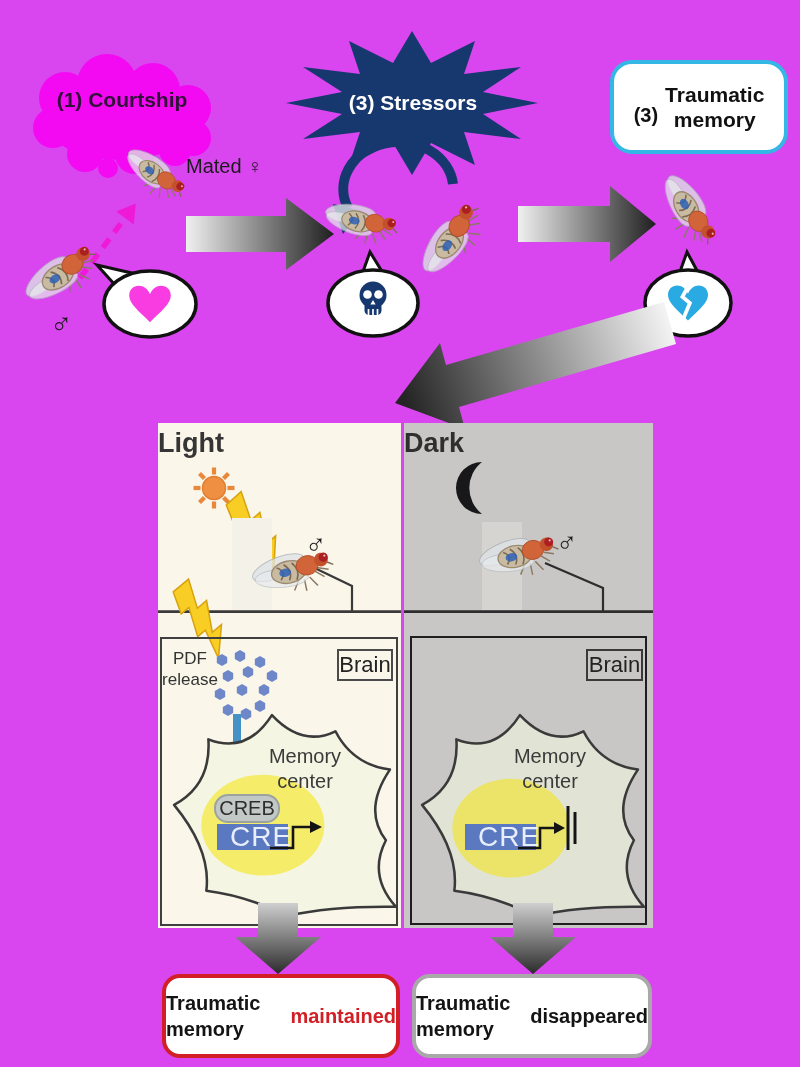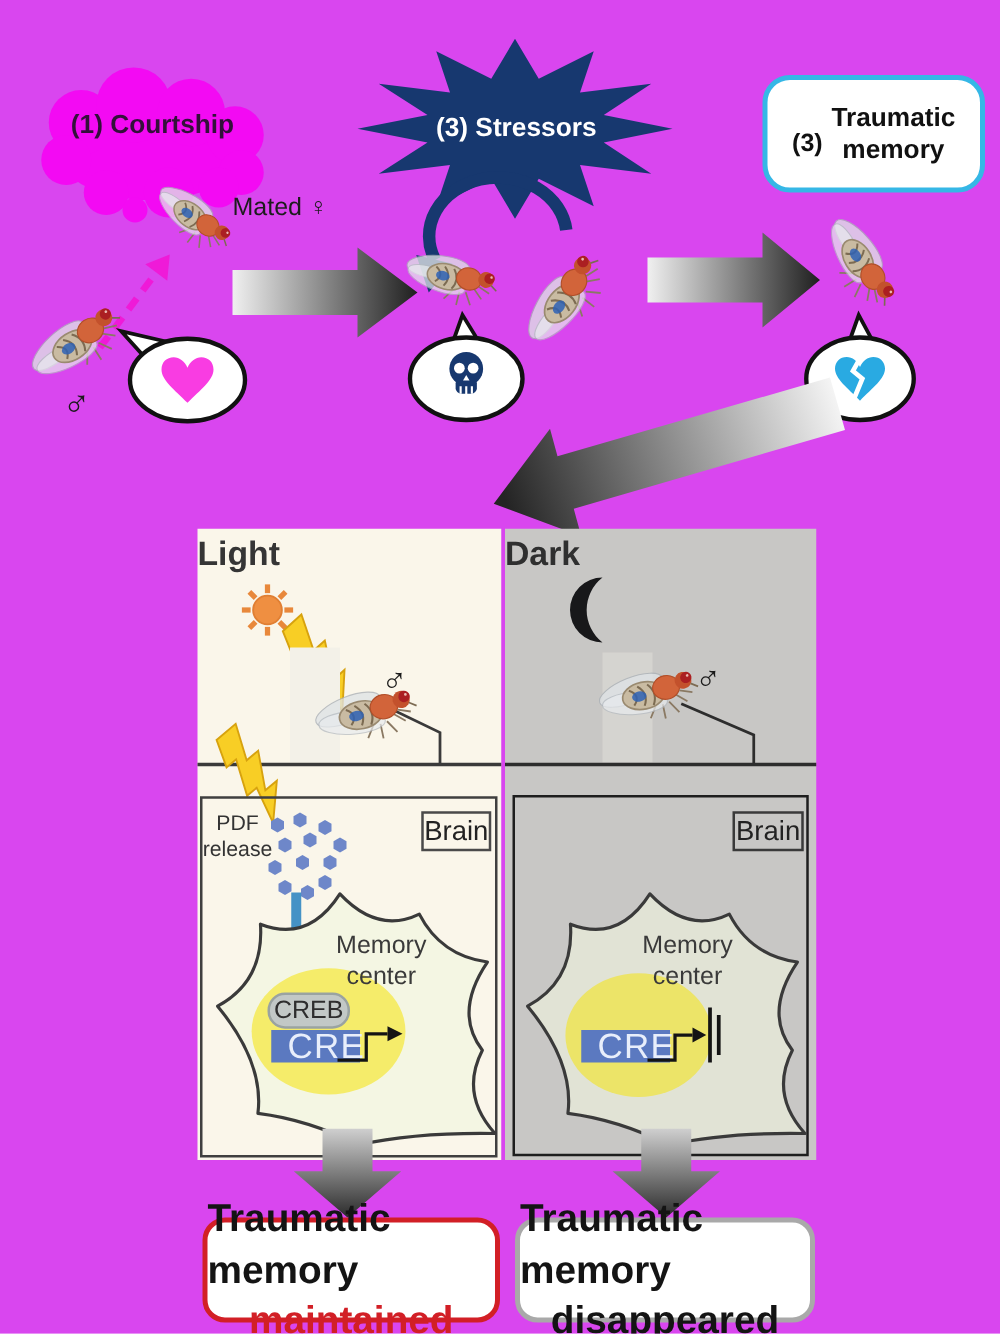--- a/index.html
+++ b/index.html
@@ -4,22 +4,22 @@
 <style>
   html,body{margin:0;padding:0;background:#fff;}
   #canvas{position:relative;width:800px;height:1067px;background:#d946ef;
           font-family:"Liberation Sans",sans-serif;overflow:hidden;}
   .abs{position:absolute;}
   .lbl{position:absolute;color:#1c1c1c;}
   .bold{font-weight:bold;}
   .ctr{text-align:center;}
   .panel-title{font-size:27px;font-weight:bold;color:#353535;}
   .outcome-box{position:absolute;background:#fff;border-radius:18px;display:flex;
-               flex-direction:column;align-items:center;justify-content:center;
-               font-weight:bold;font-size:31px;line-height:1.32;color:#141414;}
+               flex-direction:row;align-items:center;justify-content:center;
+               font-weight:bold;font-size:20px;line-height:1.32;color:#141414;}
   .brain-box{position:absolute;border:2.5px solid #3f3f3f;}
   .brain-tag{position:absolute;border:2px solid #4a4a4a;display:flex;align-items:center;
              justify-content:center;font-size:22px;color:#222;}
   .cre-box{position:absolute;background:#5b79c0;color:#e8eefb;display:flex;align-items:center;
            justify-content:center;font-size:28px;letter-spacing:1px;padding-left:17px;}
   .creb-pill{position:absolute;background:#c2c8c6;border:2px solid #9aa3a1;border-radius:14px;
              display:flex;align-items:center;justify-content:center;font-size:20px;color:#2e2e2e;}
   .mem-lbl{position:absolute;font-size:20px;color:#3a3a3a;text-align:center;line-height:1.25;}
   .male{position:absolute;color:#1a1a1a;font-size:28px;font-weight:600;}
   svg{display:block;overflow:visible;}

